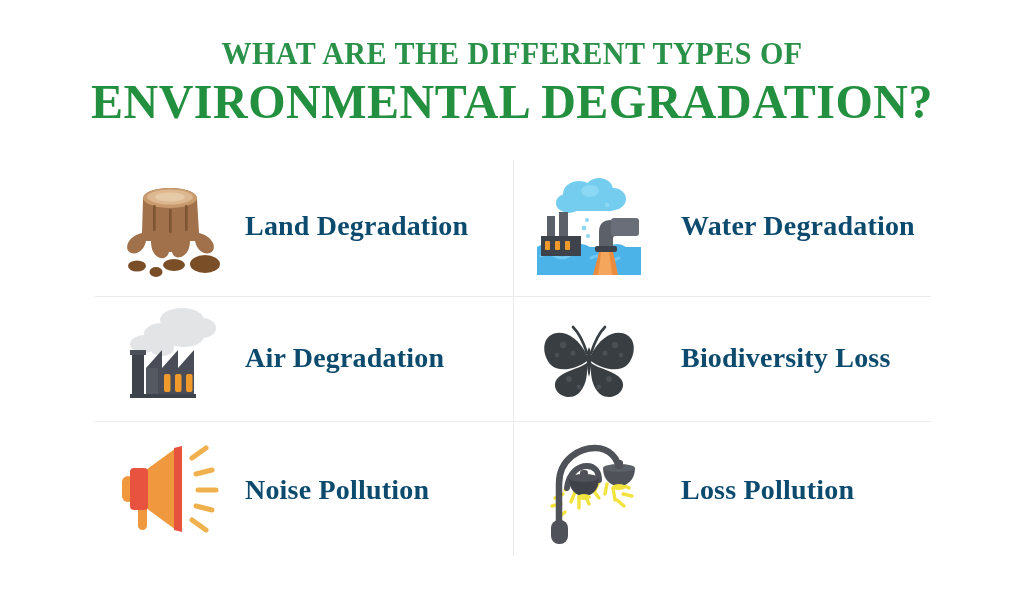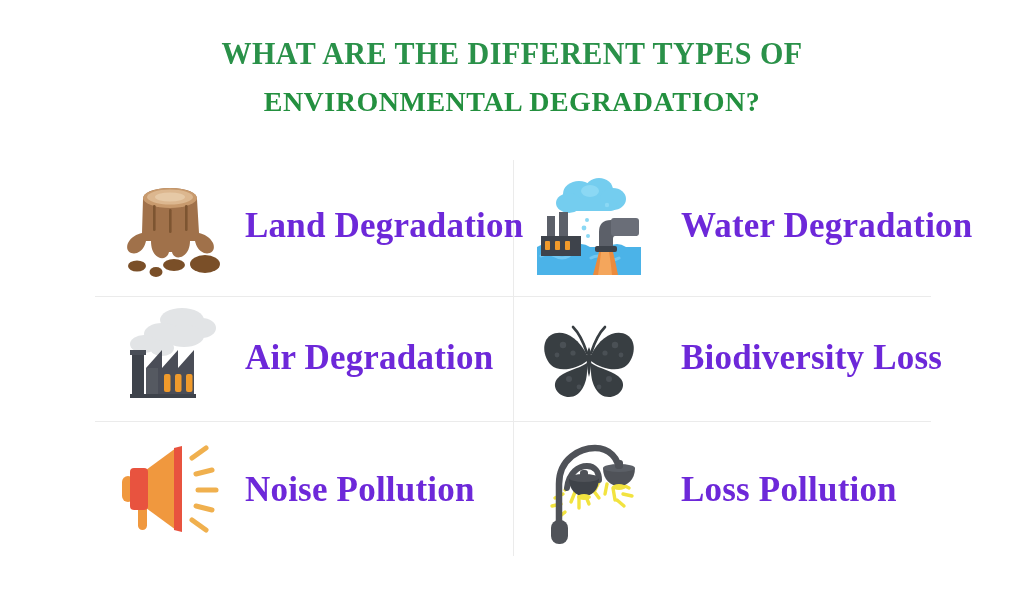--- a/index.html
+++ b/index.html
@@ -38,21 +38,21 @@
     font-size: 31px;
     letter-spacing: 0.5px;
     color: #2a9149;
     line-height: 40px;
     white-space: nowrap;
     transform: scaleX(0.97);
   }
   .title-line2 {
     font-family: "Liberation Serif", serif;
     font-weight: bold;
-    font-size: 28px;
+    font-size: 48px;
     letter-spacing: 0.5px;
     color: #23903f;
     line-height: 50px;
     white-space: nowrap;
     margin-top: 3px;
   }
 
   
   .grid {
     position: absolute;
@@ -90,22 +90,22 @@
     justify-content: center;
   }
   .cell.right .icon-wrap {
     width: 152px;
     min-width: 152px;
   }
 
   .cell-label {
     font-family: "Liberation Serif", serif;
     font-weight: bold;
-    font-size: 35px;
-    color: #6d28d9;
+    font-size: 28px;
+    color: #0c4a6e;
     white-space: nowrap;
     letter-spacing: 0.2px;
     text-align: center;
   }
 
   
   .divider-h {
     position: absolute;
     left: 95px;
     width: 836px;

